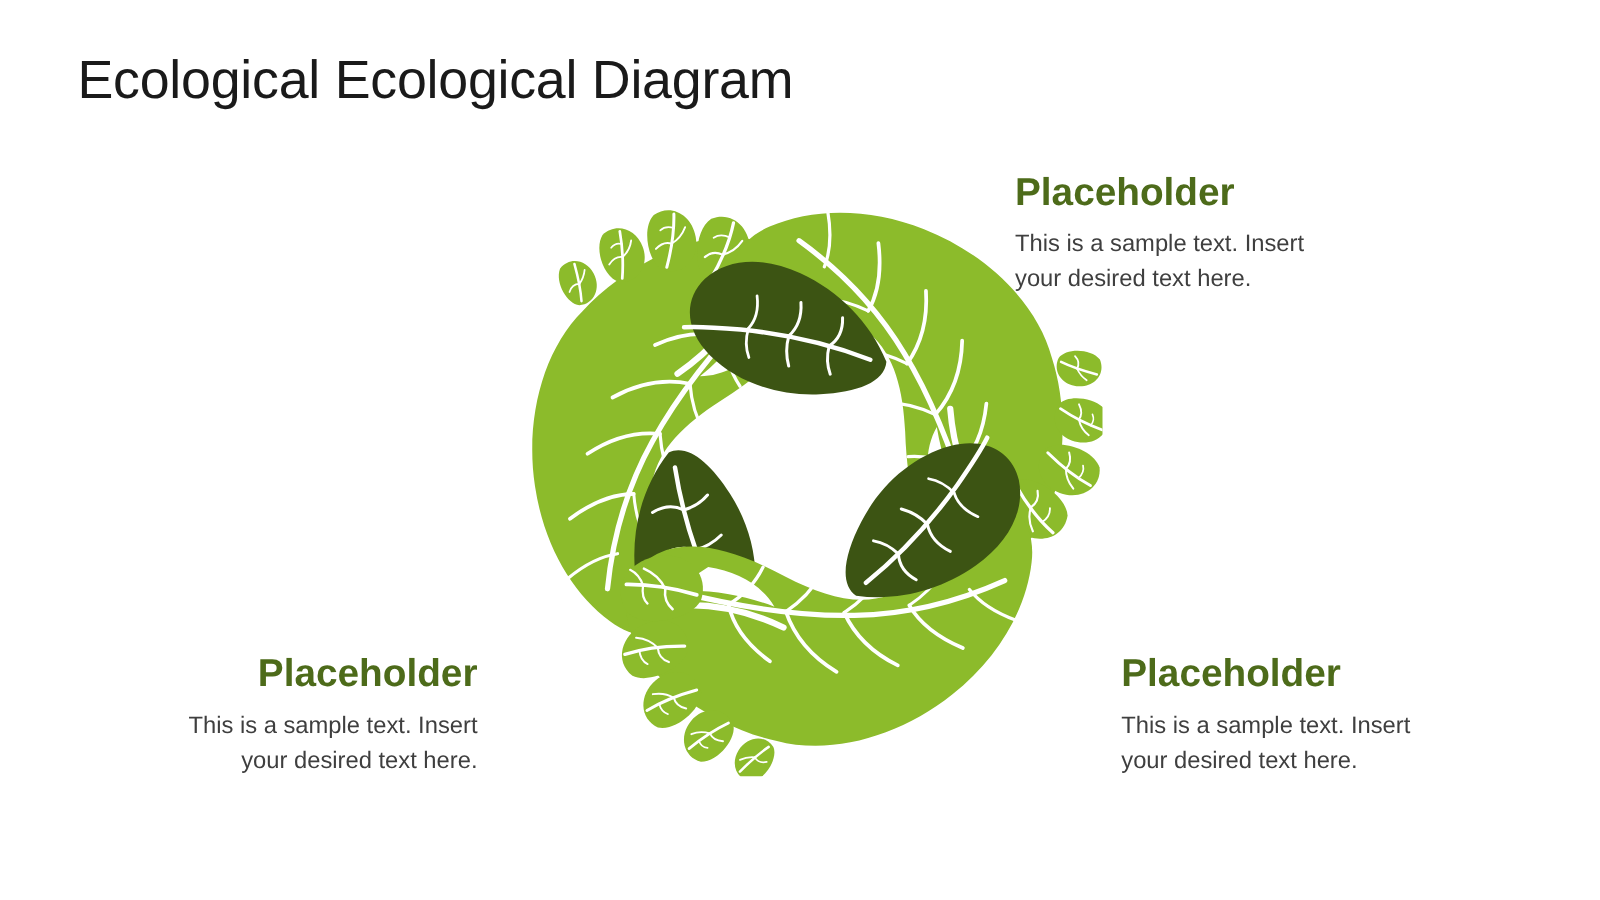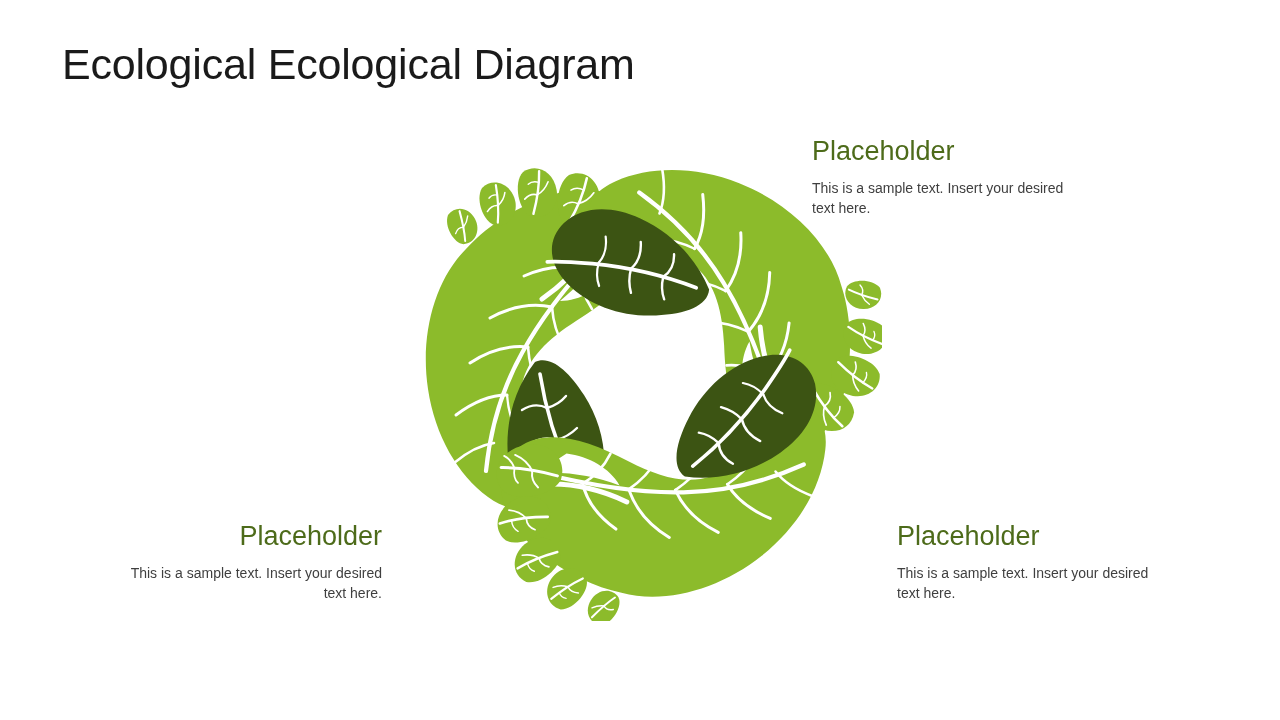--- a/index.html
+++ b/index.html
@@ -29,28 +29,28 @@
   #diagram-graphic{
     position:absolute;
     left:404px; top:131px;
     width:478px; height:490px;
   }
   #diagram-graphic svg{ display:block; width:100%; height:100%; }
 
   
   .callout{ position:absolute; }
   .callout .callout-title{
-    font-size:27px;
-    font-weight:normal;
+    font-size:31px;
+    font-weight:bold;
     color:#4d6b1a;
     line-height:1.1;
     white-space:nowrap;
   }
   .callout .callout-body{
-    font-size:14px;
+    font-size:19px;
     font-weight:400;
     color:#3f3f3f;
     line-height:1.48;
     margin-top:11px;
   }
   #callout-top-right{ left:812px; top:137px; width:270px; text-align:left; }
   #callout-bottom-right{ left:897px; top:522px; width:270px; text-align:left; }
   #callout-bottom-left{ left:110px; top:522px; width:272px; text-align:right; }
 </style>
 </head>

